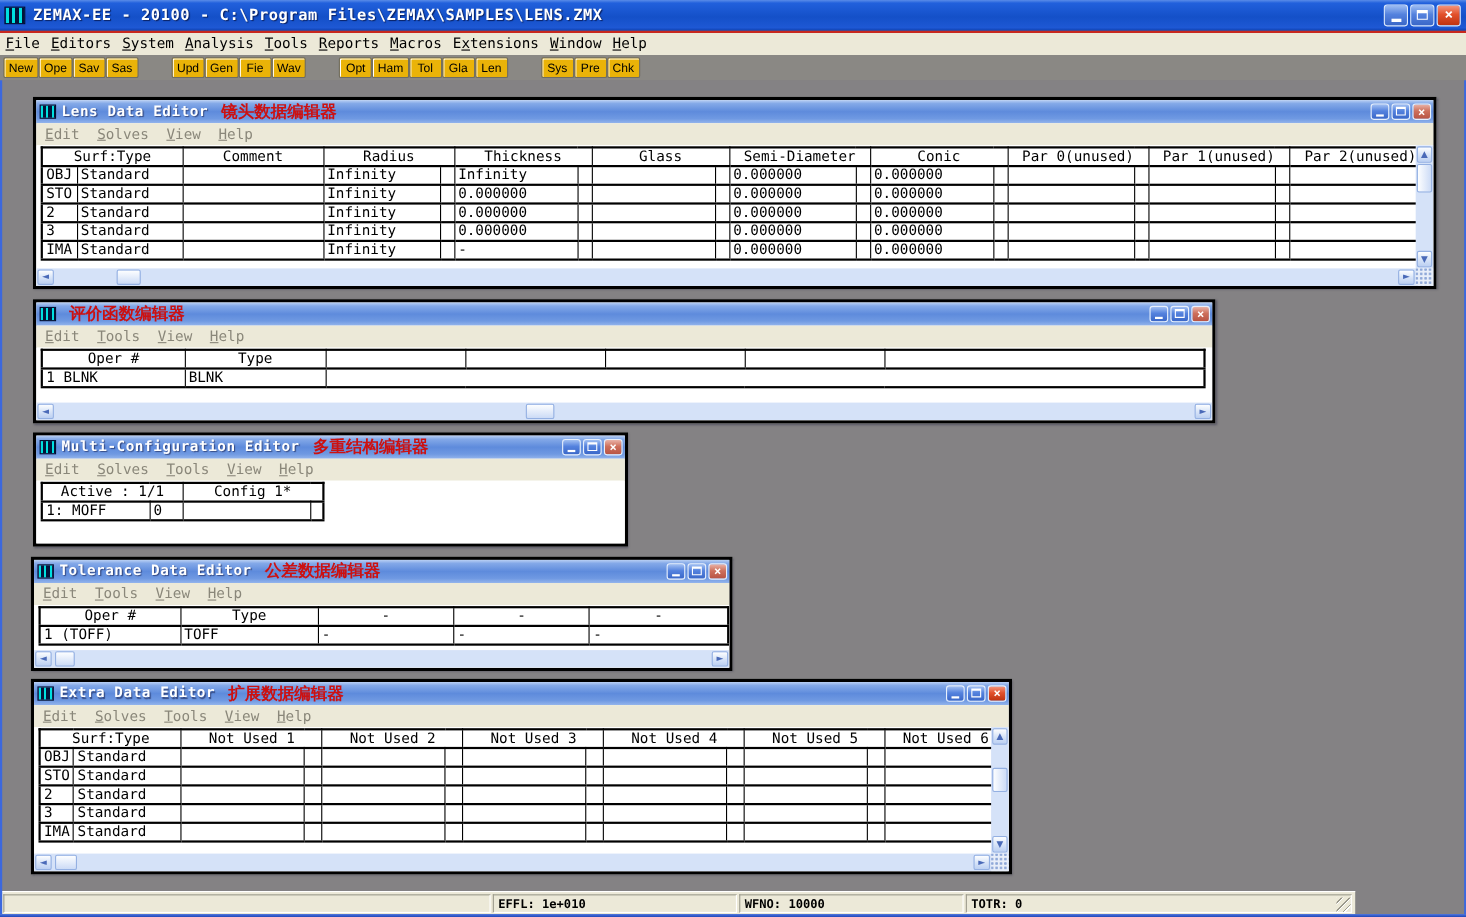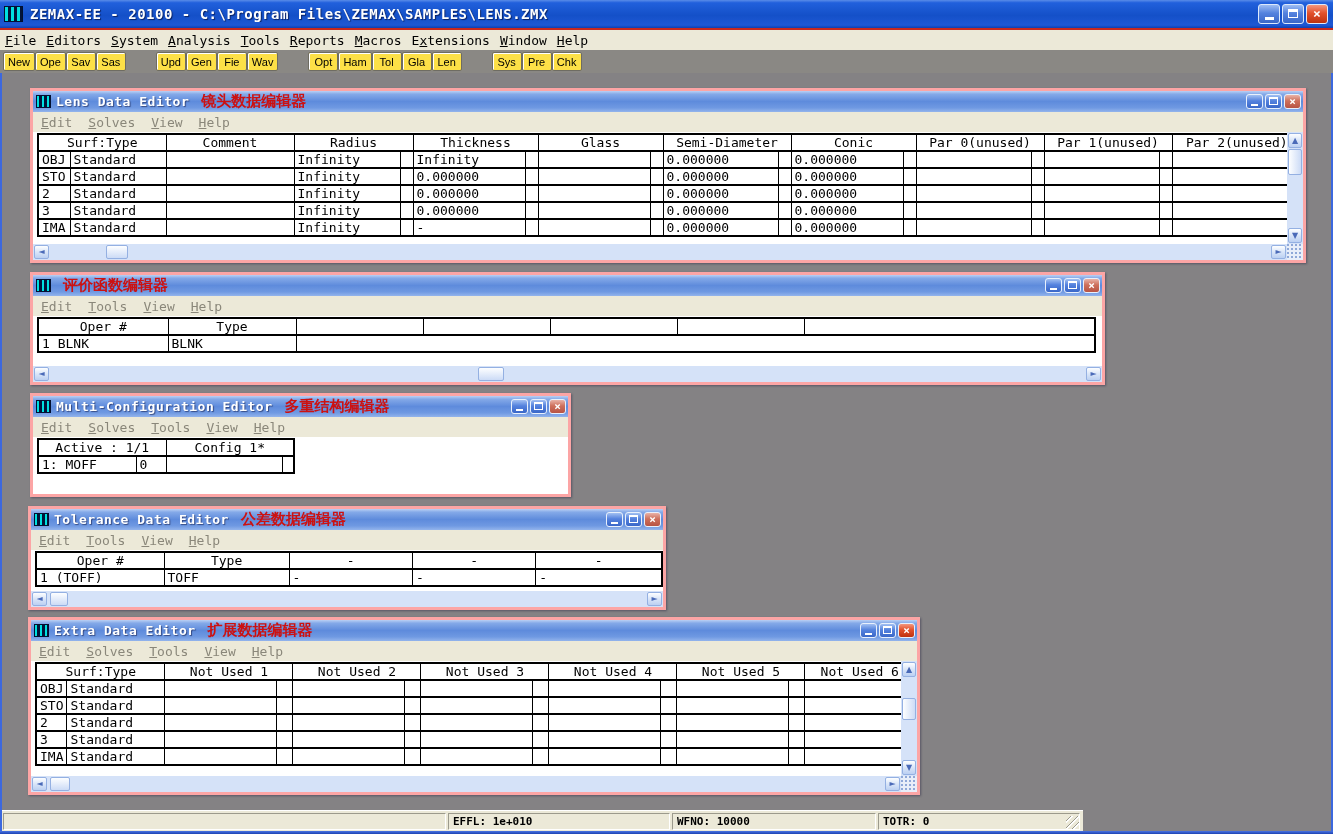--- a/index.html
+++ b/index.html
@@ -31,42 +31,42 @@
   .menubar { position:absolute; left:0; top:30px; width:1333px; height:20px;
     background:#ECE9D8; display:flex; align-items:center; font-size:13px; color:#000; }
   .mi { padding:0 5px; white-space:nowrap; cursor:default; }
 
   .toolbar { position:absolute; left:0; top:50px; width:1333px; height:23px;
     background:#8A8884; display:flex; align-items:center; padding-left:3px; }
   .tgroup { display:flex; }
   .tgroup + .tgroup { margin-left:30px; }
   .tbtn { min-width:30px; height:19px; padding:0 4px;
     font-family:"Liberation Sans", sans-serif; font-size:11px; color:#000;
-    background:#fde047; border:1px solid #6E6C62; border-radius:2px;
+    background:#eab308; border:1px solid #6E6C62; border-radius:2px;
     box-shadow:inset 1px 1px 0 #fff; cursor:pointer; }
 
   .mdi { position:absolute; left:0; top:73px; width:1333px; height:737px; background:#848284; }
   .edge { position:absolute; top:73px; bottom:3px; width:2px; background:#3C68DE; }
   .edge.left { left:0; } .edge.right { right:0; }
   .bottomedge { position:absolute; left:0; bottom:0; width:1333px; height:3px;
     background:linear-gradient(180deg,#4A74E4,#1C42B0); }
 
   
-  .statusbar { position:absolute; left:0; top:810px; width:1083px; height:21px;
+  .statusbar { position:absolute; left:0; top:810px; width:1232px; height:21px;
     background:#ECE9D8; border-top:1px solid #fff; display:flex; align-items:center;
     font-size:11px; font-weight:bold; padding:0 2px; }
   .sp { height:17px; line-height:15px; padding:0 4px; margin:0 1px;
     border:1px solid; border-color:#9C9A8C #FFF #FFF #9C9A8C; white-space:nowrap; overflow:hidden; }
   .sp0 { flex:0 0 443px; } .sp1 { flex:0 0 222px; } .sp2 { flex:0 0 204px; }
   .sp3 { flex:0 0 298px; } .sp4 { flex:1 1 auto; position:relative; }
   .sgrip { position:absolute; right:0; bottom:0; width:13px; height:13px;
     background:repeating-linear-gradient(135deg,transparent 0 3px,#9C9A8C 3px 4px,#fff 4px 5px); }
 
   
-  .cwin { position:absolute; background:#fff; border:3px solid #fca5a5; box-shadow:1px 1px 2px rgba(0,0,40,.35); }
+  .cwin { position:absolute; background:#fff; border:3px solid #000000; box-shadow:1px 1px 2px rgba(0,0,40,.35); }
   .ctitle { height:21px; display:flex; align-items:center; padding-left:3px; cursor:default;
     background:linear-gradient(180deg,#BAD0F4 0%,#84A9E8 15%,#5E8BDC 50%,#6F99E2 80%,#93B4EC 100%); }
   .cicon { width:15px; height:13px; flex:0 0 auto;
     background:repeating-linear-gradient(90deg,#00E0E0 0 2px,#02143A 2px 5px);
     border:1px solid #021030; }
   .ctext { color:#fff; font-weight:bold; font-size:13px; margin-left:5px;
     letter-spacing:.5px; white-space:nowrap; text-shadow:1px 1px 1px rgba(0,0,40,.5); }
   .cannot { color:#CC1111; font-weight:bold; font-size:15px; margin-left:12px;
     font-family:"DejaVu Sans", sans-serif; white-space:nowrap; }
   .cbtns { display:flex; margin-left:auto; margin-right:2px; }

